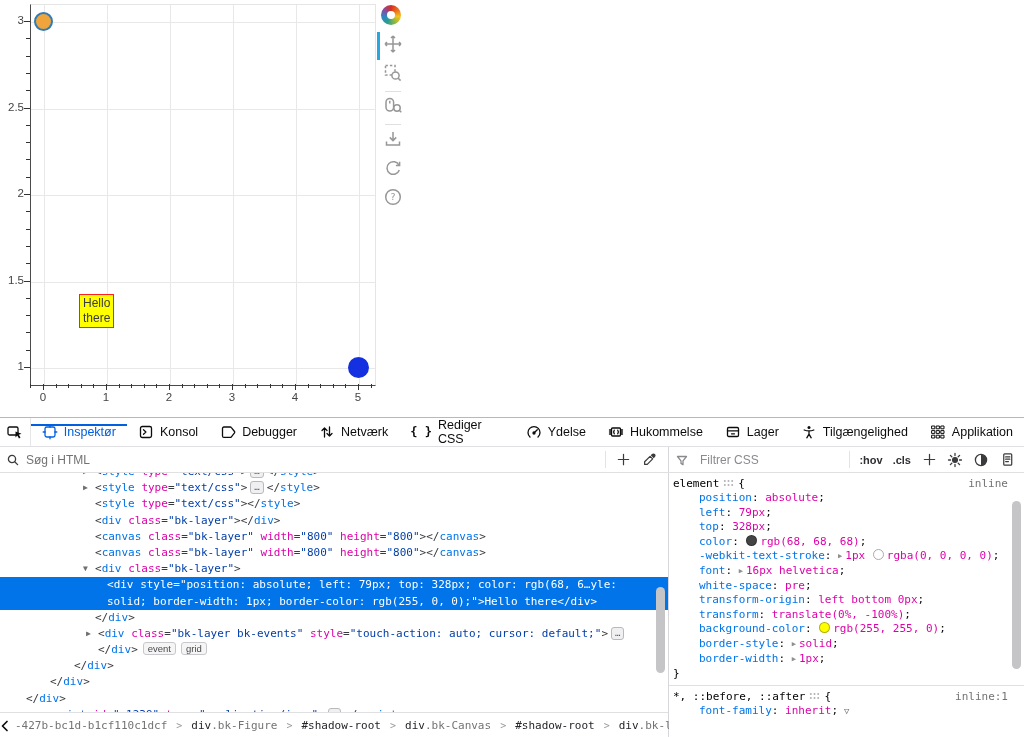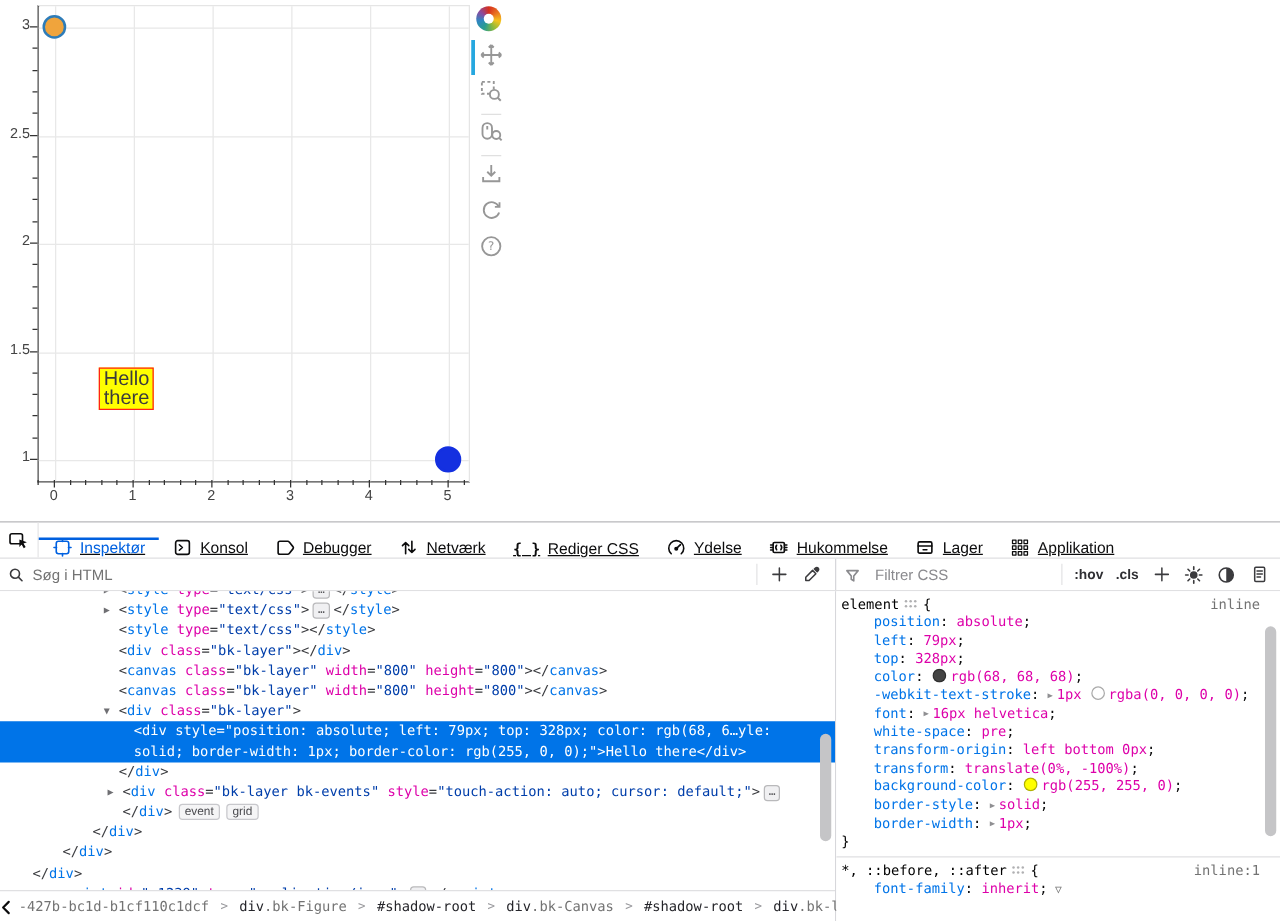--- a/index.html
+++ b/index.html
@@ -10,21 +10,21 @@
   #plot-frame{position:absolute;left:30px;top:4px;width:344px;height:380px;
               border-top:1px solid #e5e5e5;border-right:1px solid #e5e5e5;
               border-left:1px solid #4a4a4a;border-bottom:1px solid #4a4a4a;}
   .gl-v{position:absolute;top:0;bottom:0;width:1px;background:#e8e8e8;}
   .gl-h{position:absolute;left:0;right:0;height:1px;background:#e8e8e8;}
   .tick{position:absolute;background:#333;}
   .xlab{position:absolute;width:26px;text-align:center;font-size:11.5px;color:#444;}
   .ylab{position:absolute;width:26px;text-align:right;font-size:11.5px;color:#444;}
   .pt{position:absolute;border-radius:50%;}
   #hello-box{position:absolute;white-space:pre;text-align:left;
-             font-size:16px;line-height:15px;padding:1px 3px;
+             font-size:12px;line-height:15px;padding:1px 3px;
              font-family:"Liberation Sans",sans-serif;}
   
   #bokeh-toolbar{position:absolute;left:376px;top:2px;width:32px;}
   .bk-logo{position:relative;width:20px;height:20px;border-radius:50%;margin:3px 0 8px 5px;
            background:conic-gradient(#d6301e,#e8701f,#f5c31d,#8ab93f,#2a9d8f,#2f86c2,#8c4a9e,#d6301e);}
   .bk-logo::after{content:"";position:absolute;left:6px;top:6px;width:8px;height:8px;border-radius:50%;background:#fff;}
   .btool{position:relative;width:26px;height:26px;display:flex;align-items:center;justify-content:center;margin:3px 0 3px 4px;}
   .btool svg{stroke:#979797;fill:none;stroke-width:1.5;}
   .btool .act{position:absolute;left:-3px;top:-1px;width:3px;height:28px;background:#26a7df;}
   .bk-div{width:16px;height:1px;background:#e0e0e0;margin:2px 0 2px 9px;}
@@ -222,21 +222,21 @@
 
   <div id="devtools">
 
     <div class="tabbar">
       <div class="picker-btn">
         <svg class="ic" width="18" height="18" viewBox="0 0 18 18">
           <rect x="2" y="4" width="10" height="8" rx="1.5"></rect>
           <path d="M9.5 8.5l6 2.3-2.7.9 1.7 2.9-1.5.9-1.7-2.9-1.8 1.9z" fill="currentColor" stroke="none"></path>
         </svg>
       </div>
-      <div id="tabbar-tabs" style="display:flex;align-items:flex-end;text-decoration:underline;">
+      <div id="tabbar-tabs" style="display:flex;align-items:center;">
           <div class="tab active">
             <span>
               <svg class="ic" width="16" height="16" viewBox="0 0 16 16">
                 <rect x="3" y="3" width="10" height="10" rx="1.8"></rect>
                 <path d="M8 1.2v2M8 12.8v2M1.2 8h2M12.8 8h2"></path>
               </svg>
             </span>
             <span>Inspektør</span>
           </div>
           <div class="tab">
@@ -288,20 +288,29 @@
             <span>Hukommelse</span>
           </div>
           <div class="tab">
             <span>
               <svg class="ic" width="16" height="16" viewBox="0 0 16 16">
                 <rect x="2.5" y="3.5" width="11" height="9" rx="1.2"></rect>
                 <path d="M2.5 6.8h11M6.5 9.8h3"></path>
               </svg>
             </span>
             <span>Lager</span>
+          </div>
+          <div class="tab">
+            <span>
+              <svg class="ic" width="16" height="16" viewBox="0 0 16 16">
+                <circle cx="8" cy="3.4" r="1.5" fill="currentColor" stroke="none"></circle>
+                <path d="M3.2 6c3.2 1.2 6.4 1.2 9.6 0M8 7v3.2M8 10.2l-2.2 3.6M8 10.2l2.2 3.6"></path>
+              </svg>
+            </span>
+            <span>Tilgængelighed</span>
           </div>
           <div class="tab">
             <span>
               <svg class="ic" width="16" height="16" viewBox="0 0 16 16" style="stroke-width:1">
                 <rect x="2" y="2" width="2.8" height="2.8"></rect>
                 <rect x="6.6" y="2" width="2.8" height="2.8"></rect>
                 <rect x="11.2" y="2" width="2.8" height="2.8"></rect>
                 <rect x="2" y="6.6" width="2.8" height="2.8"></rect>
                 <rect x="6.6" y="6.6" width="2.8" height="2.8"></rect>
                 <rect x="11.2" y="6.6" width="2.8" height="2.8"></rect>

